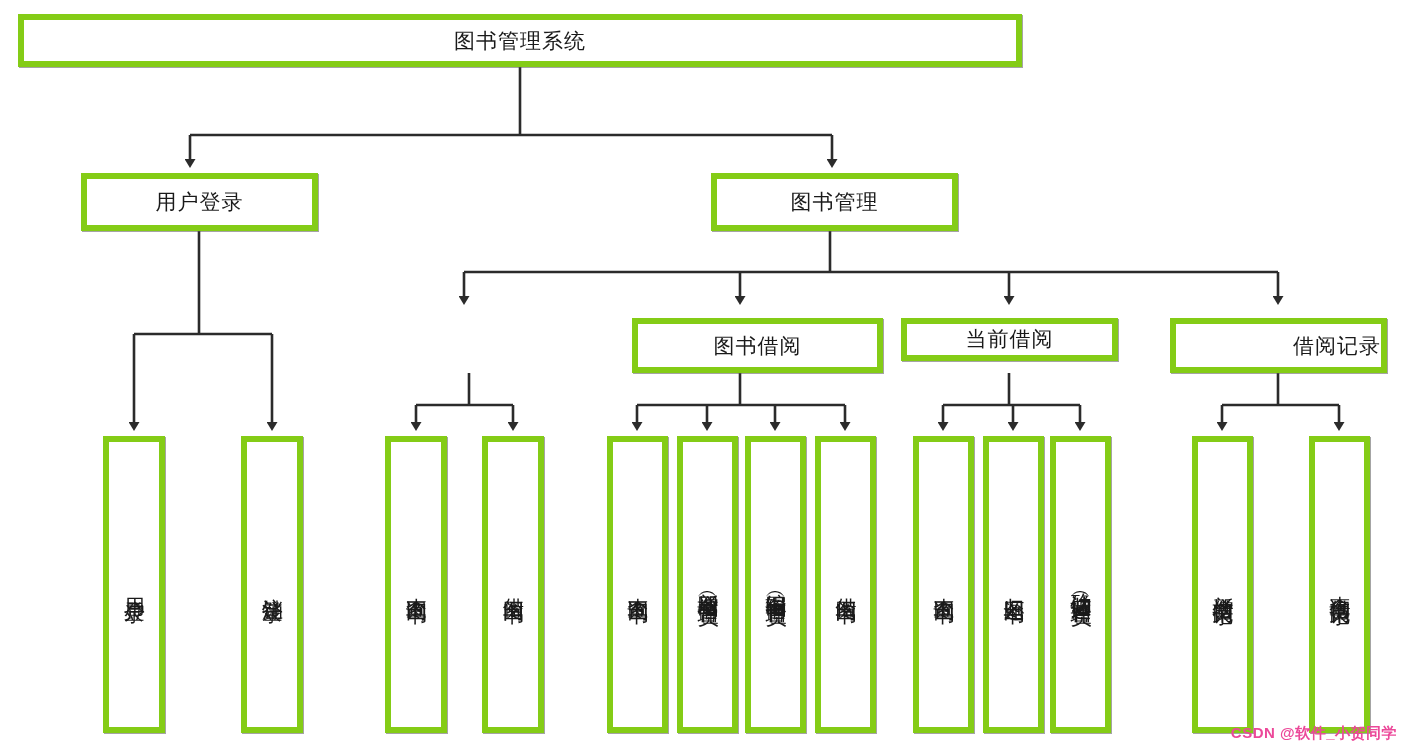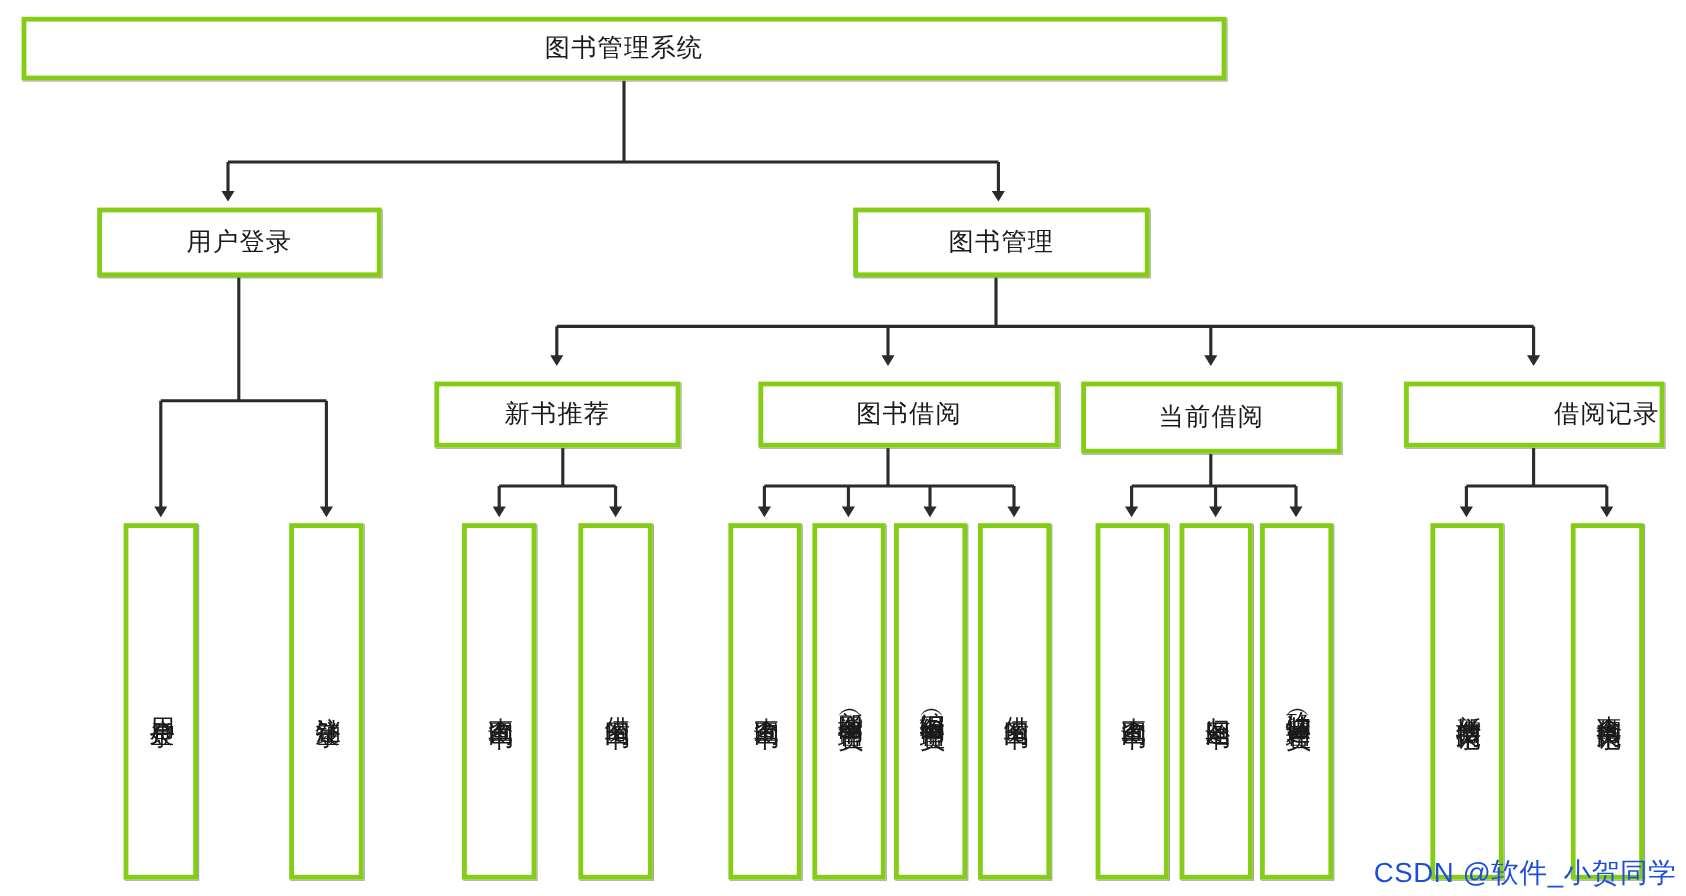--- a/index.html
+++ b/index.html
@@ -13,21 +13,21 @@
   #canvas {
     position: relative;
     width: 1405px;
     height: 747px;
     background: #ffffff;
     overflow: hidden;
   }
   .node {
     position: absolute;
     box-sizing: border-box;
-    border: 4px solid #84cc16;
+    border: 6px solid #84cc16;
     background: #ffffff;
     display: flex;
     align-items: center;
     justify-content: center;
     color: #1a1a1a;
     box-shadow: 1px 1px 0 rgba(90,90,90,0.55);
   }
   .node.horiz {
     font-size: 21px;
     letter-spacing: 1px;
@@ -56,24 +56,25 @@
     left: 0;
     top: 0;
     width: 1405px;
     height: 747px;
     pointer-events: none;
   }
   .watermark {
     position: absolute;
     right: 8px;
     bottom: 4px;
-    font-size: 23px;
-    color: #1d4ed8;
+    font-size: 15px;
+    color: #ec4899;
     letter-spacing: 0.5px;
     white-space: nowrap;
+    font-weight: bold;
   }
 </style>
 </head>
 <body>
 
 <div id="canvas">
 
   <svg id="edges" viewBox="0 0 1405 747" xmlns="http://www.w3.org/2000/svg">
     <defs>
       <marker id="arrow" markerWidth="10" markerHeight="11" refX="2" refY="5.5" orient="auto" markerUnits="userSpaceOnUse">
@@ -128,27 +129,24 @@
     <span>图书管理系统</span>
   </div>
 
   <div class="node horiz" style="left:81px; top:173px; width:237px; height:58px;">
     <span>用户登录</span>
   </div>
   <div class="node horiz" style="left:711px; top:173px; width:247px; height:58px;">
     <span>图书管理</span>
   </div>
 
-  <div class="node horiz" style="left:362px; top:318px; width:205px; height:55px;">
-    <span>新书推荐</span>
-  </div>
   <div class="node horiz" style="left:632px; top:318px; width:251px; height:55px;">
     <span>图书借阅</span>
   </div>
-  <div class="node horiz" style="left:901px; top:318px; width:217px; height:60px;font-family:Liberation Serif, serif;">
+  <div class="node horiz" style="left:901px; top:318px; width:217px; height:43px;font-family:Liberation Serif, serif;">
     <span>当前借阅</span>
   </div>
   <div class="node horiz" style="left:1170px; top:318px; width:217px; height:55px;justify-content:flex-end;">
     <span>借阅记录</span>
   </div>
 
   <div class="node vert" style="left:103px; top:436px; width:62px; height:297px;">
     <span class="vtext">用户登录</span>
   </div>
   <div class="node vert" style="left:241px; top:436px; width:62px; height:297px;">

